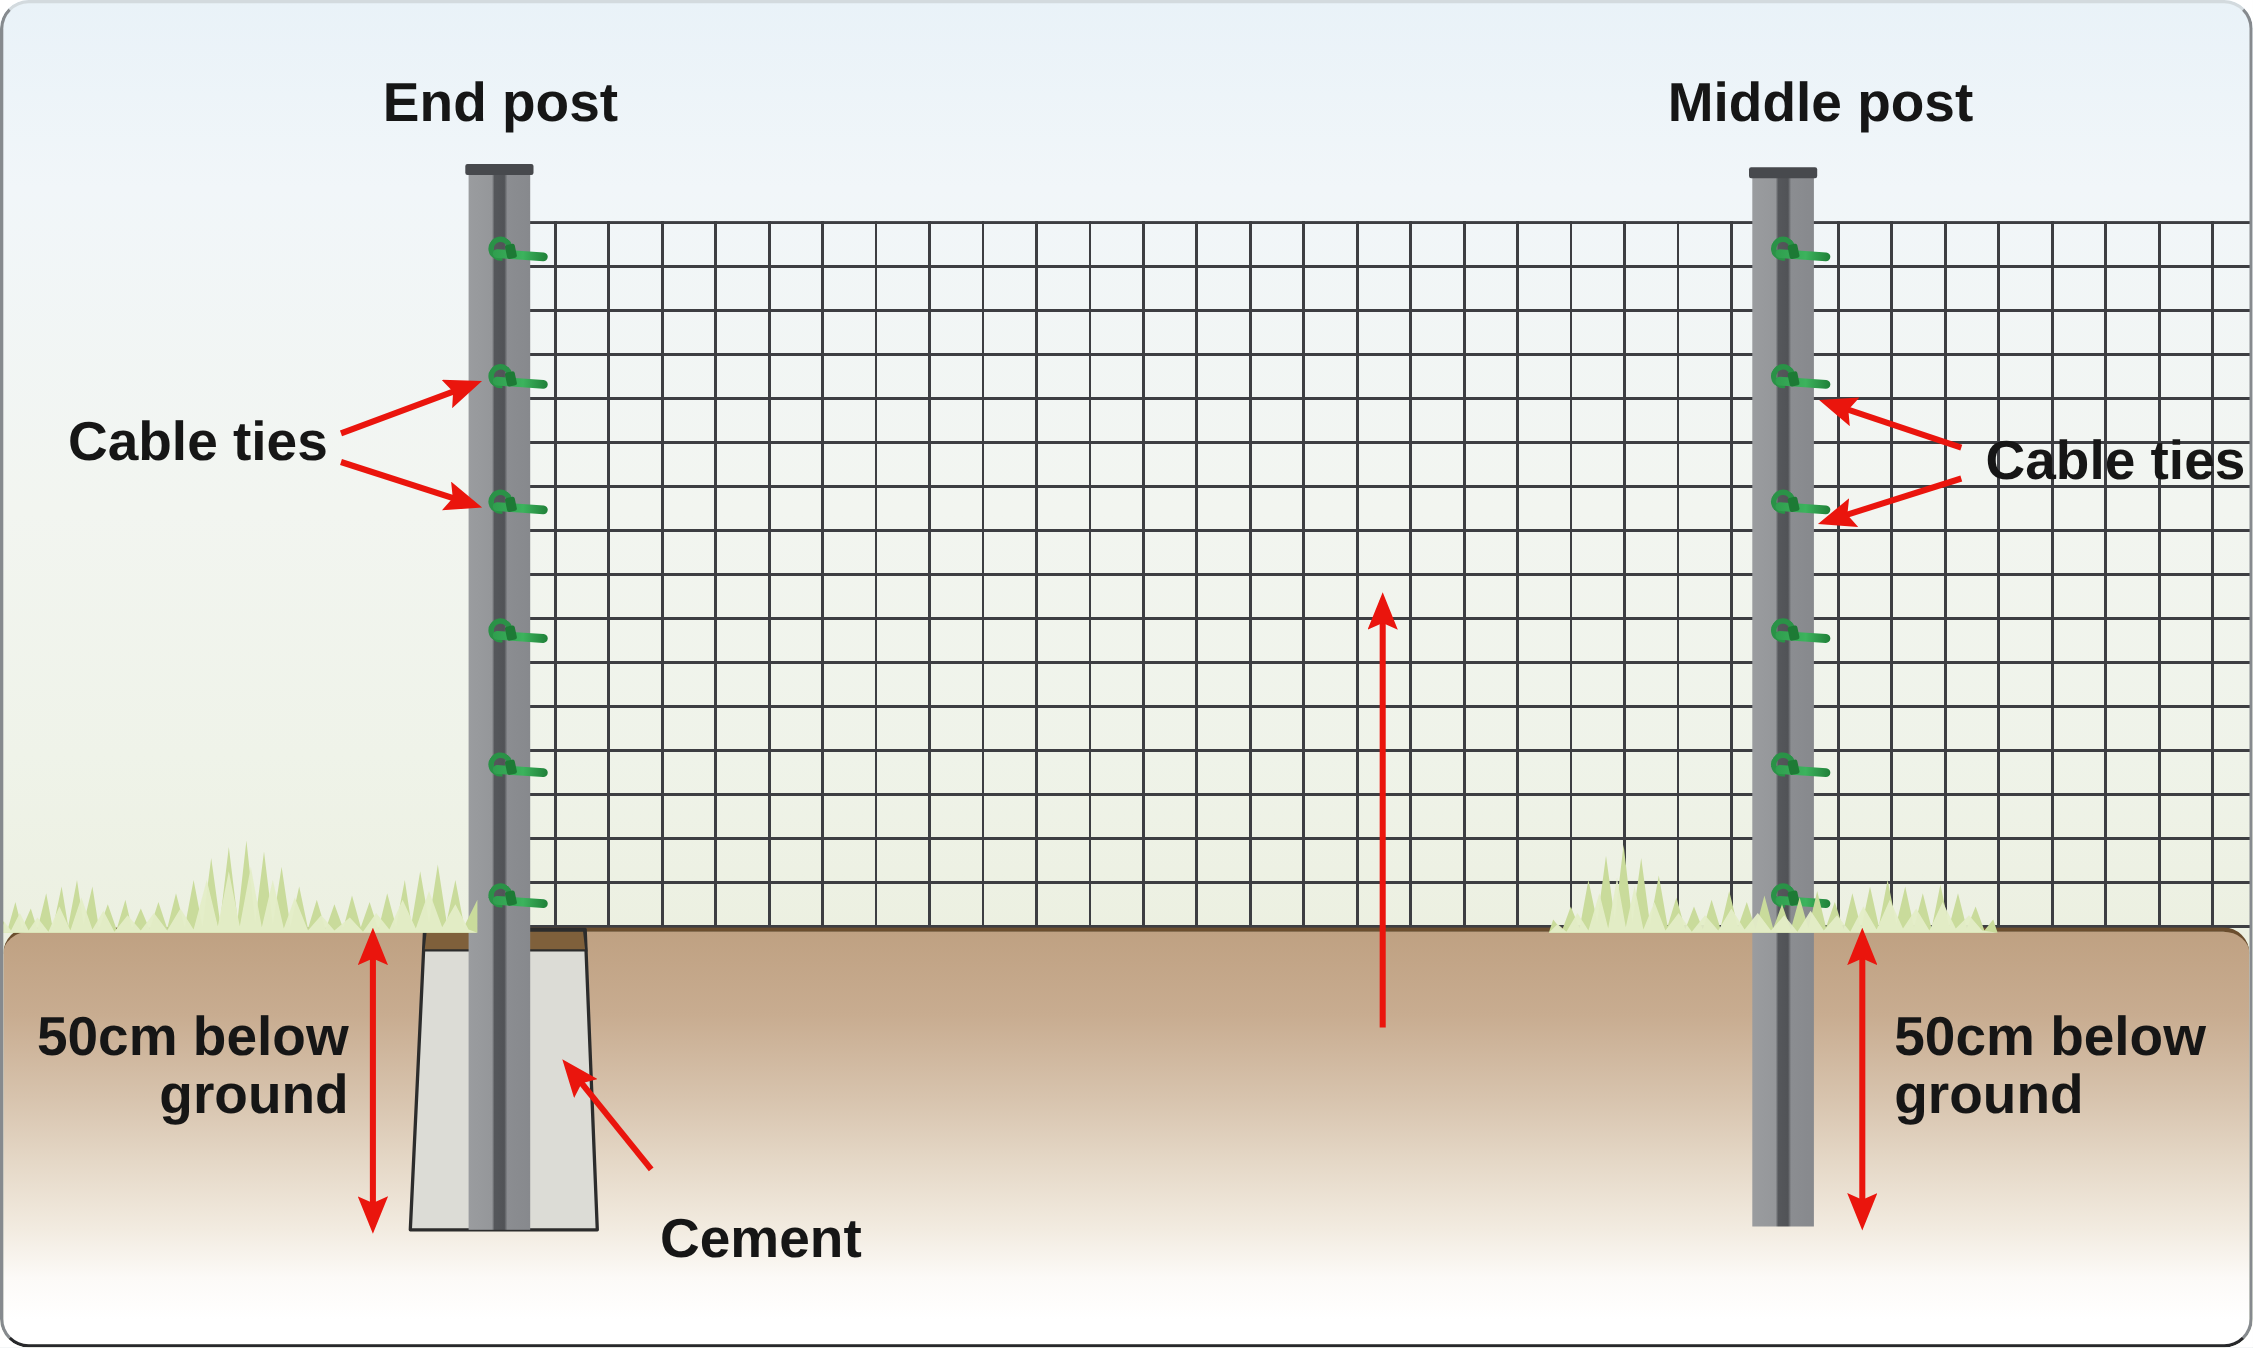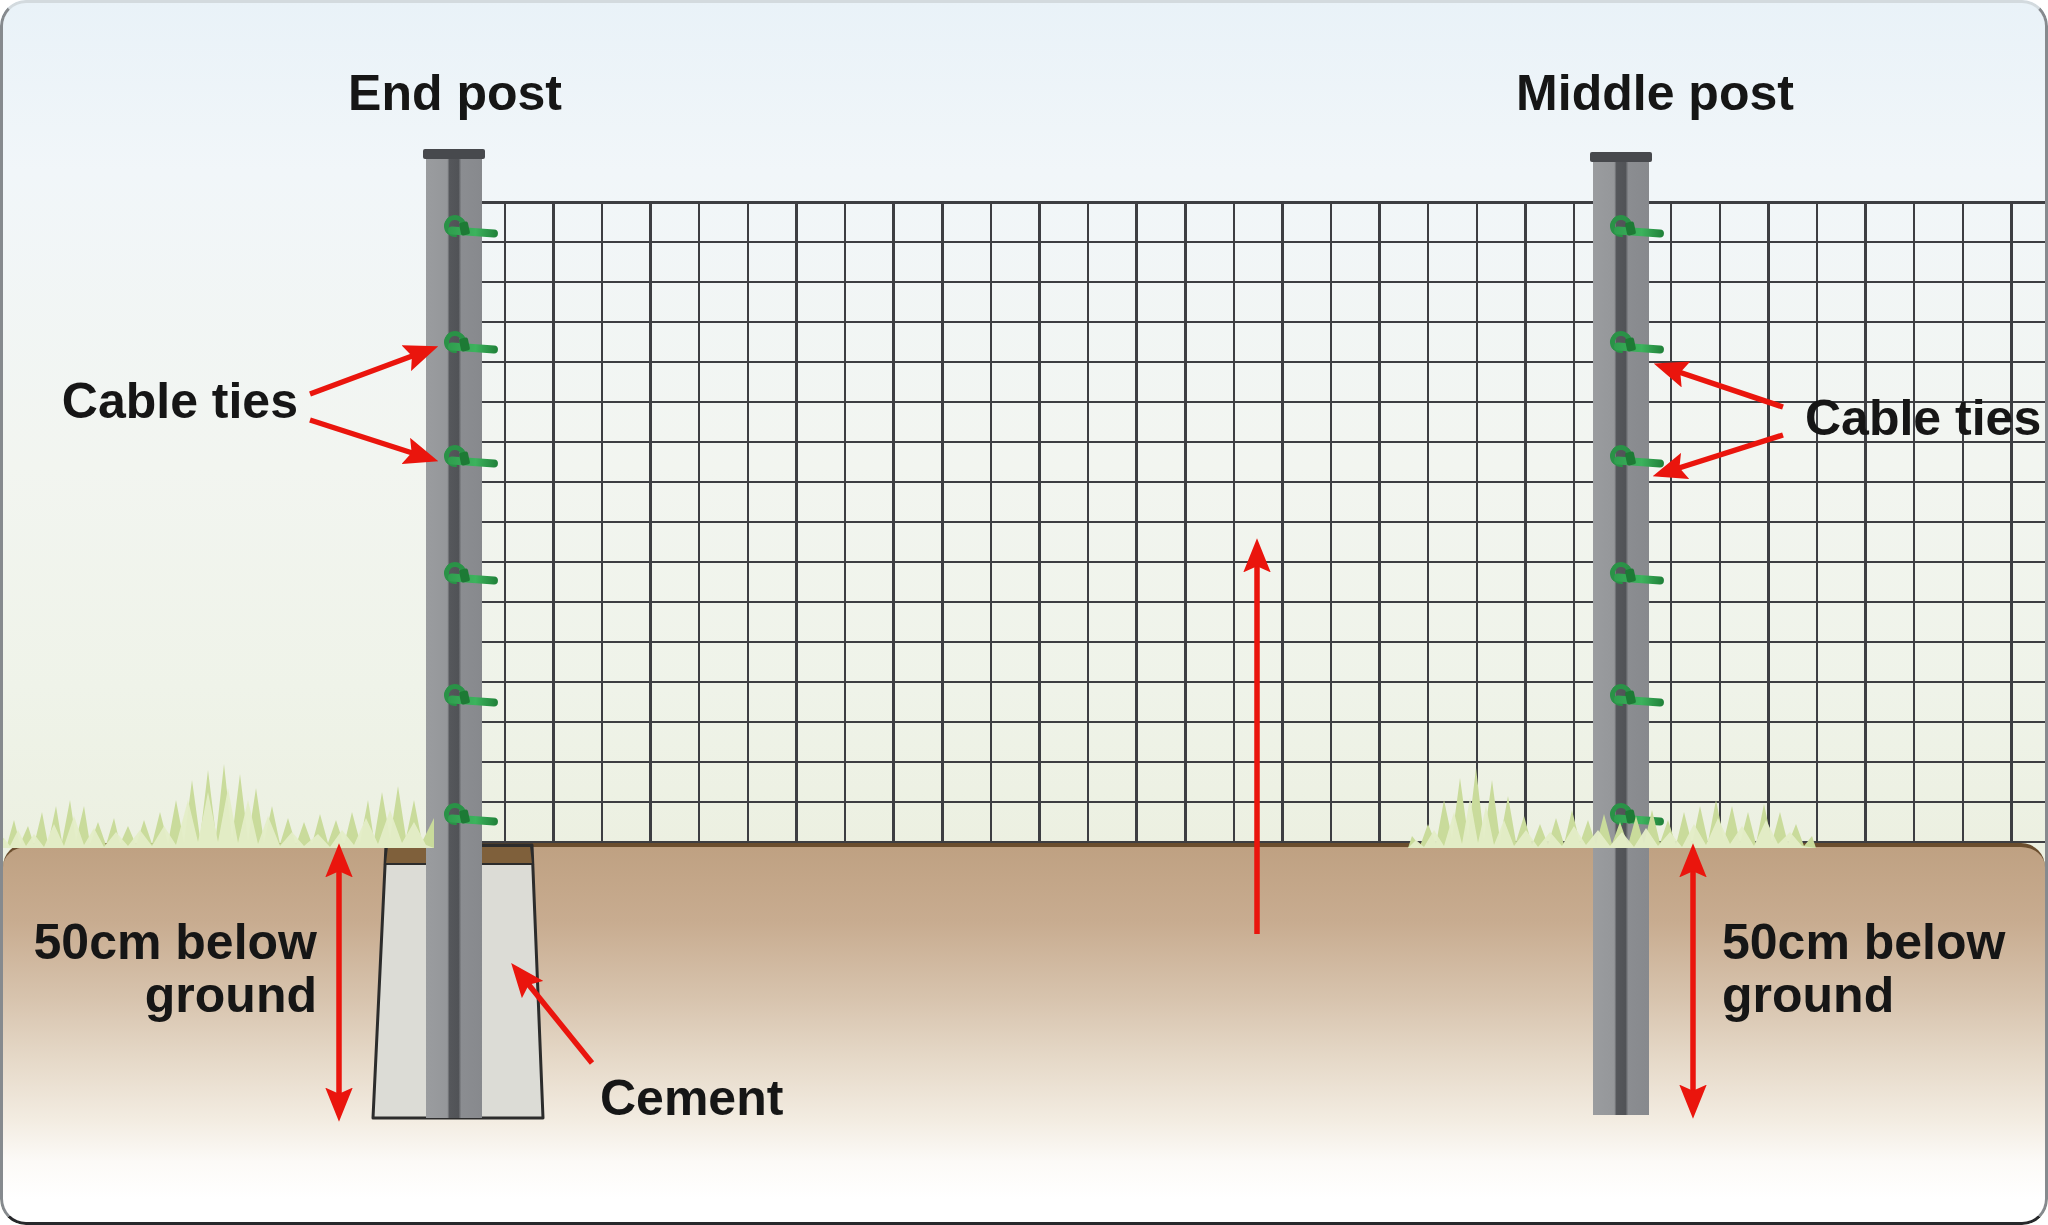--- a/index.html
+++ b/index.html
@@ -41,21 +41,21 @@
   .post-layer{z-index:10;}
   .arrow{stroke:#ea150d;stroke-width:5.5px;fill:none;}
   
   .lbl{position:absolute;font-weight:700;font-size:50px;line-height:53px;color:#161616;
        white-space:pre-line;z-index:40;}
   #lbl-end-post{left:455px;top:67px;transform:translateX(-50%);}
   #lbl-middle-post{left:1655px;top:67px;transform:translateX(-50%);}
   #lbl-cable-ties-left{left:40px;top:375px;width:258px;text-align:right;}
   #lbl-cable-ties-right{left:1805px;top:392px;}
   #lbl-mesh-panels{left:1268px;top:958px;transform:translateX(-50%);white-space:nowrap;}
-  #lbl-cement{left:600px;top:1072px;}
+  #lbl-cement{left:600px;top:1100px;}
   #lbl-depth-left{left:20px;top:916px;width:297px;text-align:right;}
   #lbl-depth-right{left:1722px;top:916px;text-align:left;}
 </style>
 </head>
 <body>
 
 <div class="frame" id="frame">
 
   <div class="mesh"></div>
 

